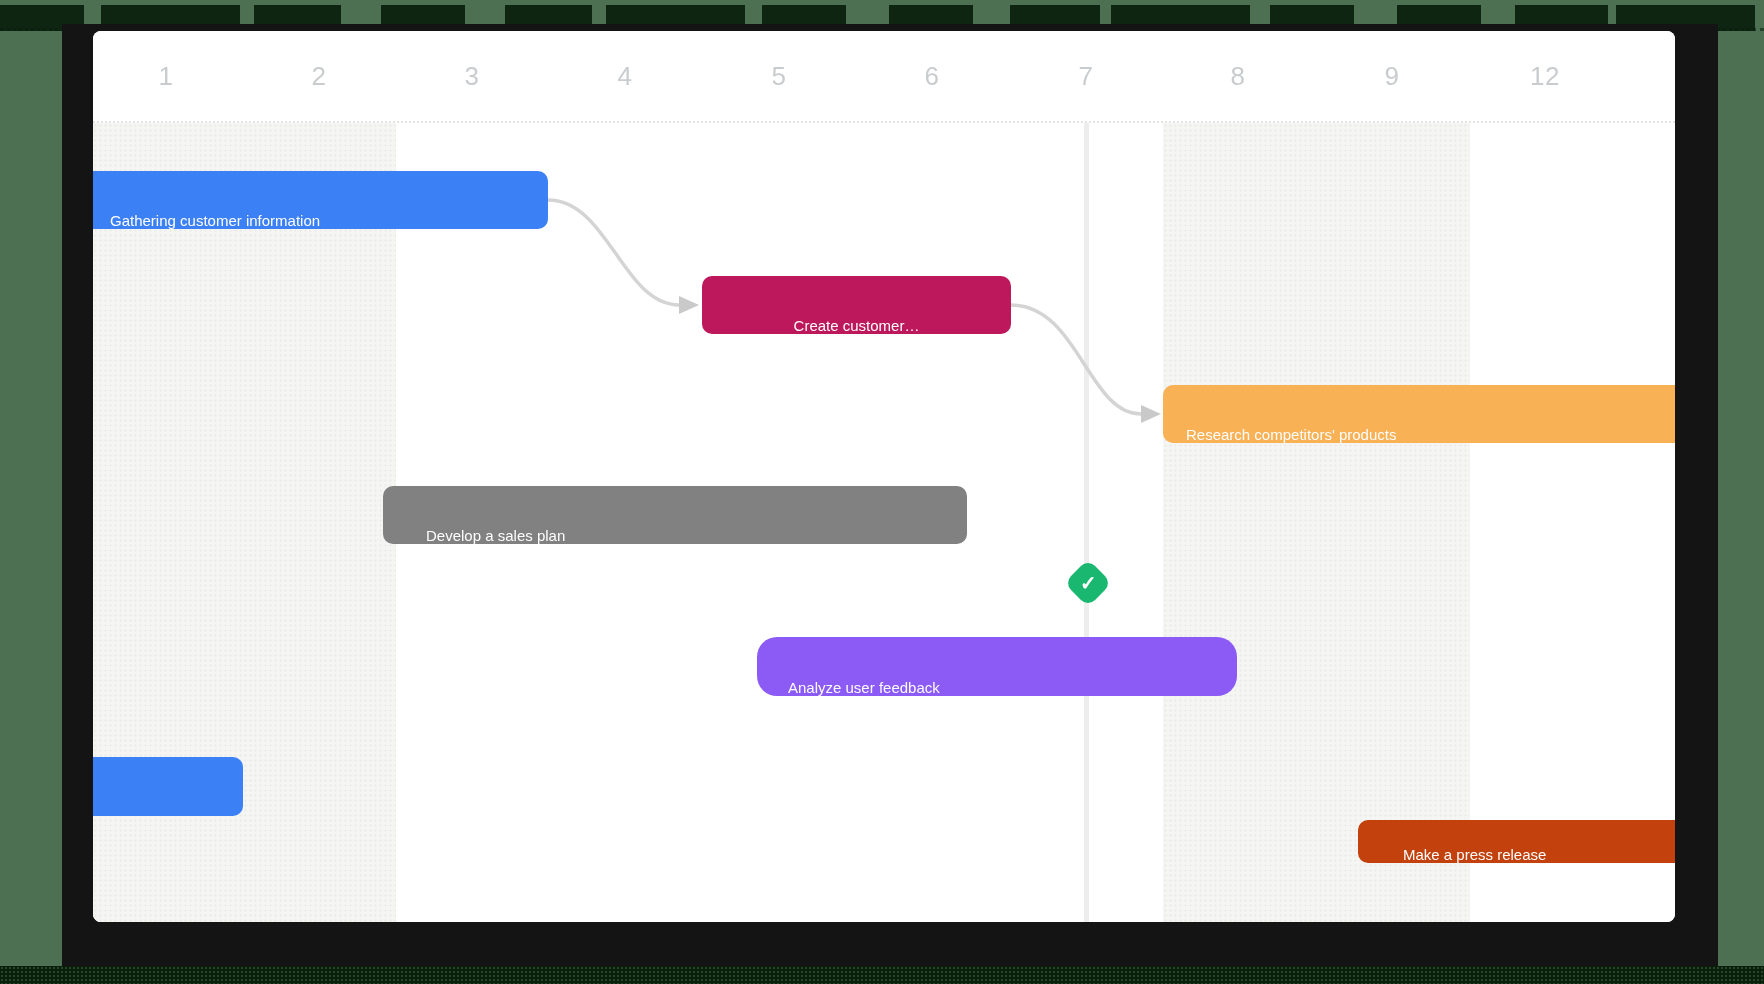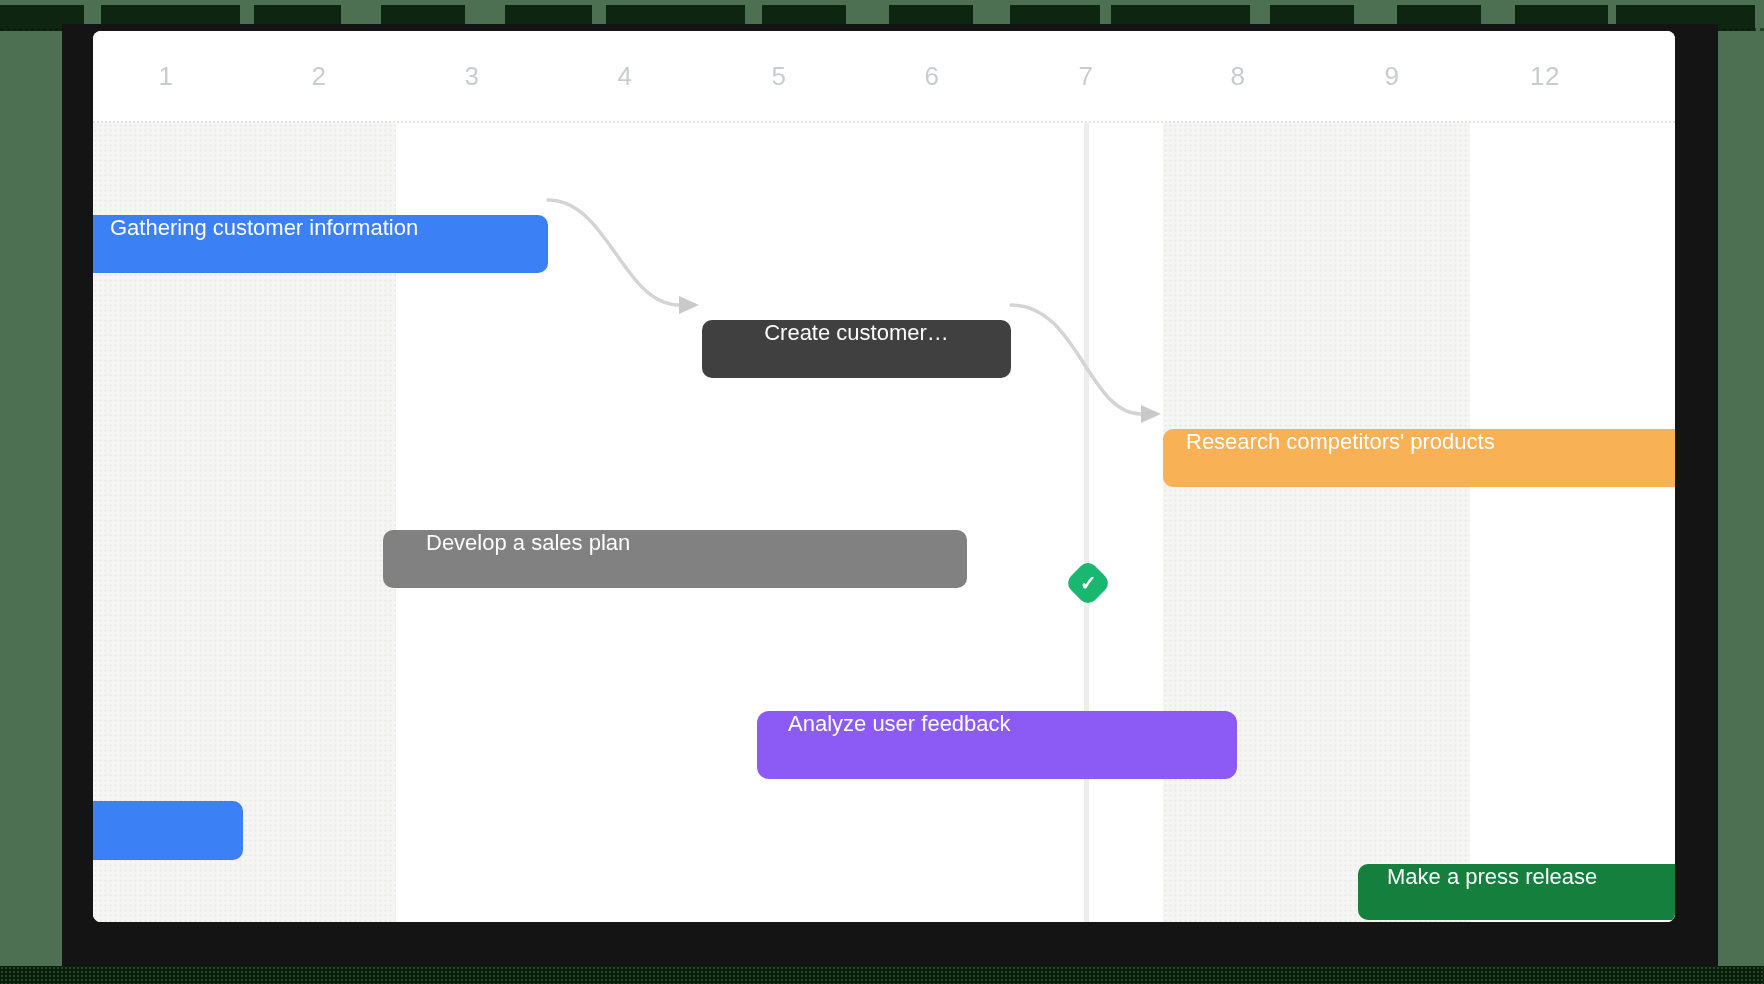--- a/index.html
+++ b/index.html
@@ -57,31 +57,31 @@
     background-size:5px 5px;
   }
   .stripe-a{left:0;width:303px}
   .stripe-b{left:1070px;width:307px}
   .vline{
     position:absolute;left:991px;top:0;width:5px;height:100%;background:#EDEDED;
   }
   .connector-layer{position:absolute;left:0;top:0;width:1582px;height:799px;}
 
   .bar{
-    position:absolute;display:flex;align-items:flex-start;
-    color:#FDFDFD;font-size:22px;white-space:nowrap;overflow:hidden;
-    box-sizing:border-box;cursor:pointer;margin-top:44px;
+    position:absolute;display:flex;align-items:flex-end;
+    color:#FDFDFD;font-size:15px;white-space:nowrap;overflow:hidden;
+    box-sizing:border-box;cursor:pointer;
   }
   .t1{left:0;   top:48px;  width:455px;height:58px;background:#3C80F6;border-radius:0 10px 10px 0;padding-left:17px}
-  .t2{left:609px;top:153px;width:309px;height:58px;background:#404040;border-radius:10px;justify-content:center}
+  .t2{left:609px;top:153px;width:309px;height:58px;background:#be185d;border-radius:10px;justify-content:center}
   .t3{left:1070px;top:262px;width:512px;height:58px;background:#F8B155;border-radius:10px 0 0 10px;padding-left:23px}
   .t4{left:290px;top:363px;width:584px;height:58px;background:#808180;border-radius:10px;padding-left:43px}
-  .t5{left:664px;top:544px;width:480px;height:68px;background:#8C5AF5;border-radius:12px;padding-left:31px}
+  .t5{left:664px;top:514px;width:480px;height:59px;background:#8C5AF5;border-radius:20px;padding-left:31px}
   .t6{left:0;   top:634px;width:150px;height:59px;background:#3C80F6;border-radius:0 10px 10px 0}
-  .t7{left:1265px;top:697px;width:317px;height:56px;background:#15803d;border-radius:10px 0 0 10px;padding-left:29px}
+  .t7{left:1265px;top:697px;width:317px;height:43px;background:#c2410c;border-radius:10px 0 0 10px;padding-left:45px}
 
   .milestone{
     position:absolute;left:978px;top:443px;width:34px;height:34px;
     background:#1AB770;border-radius:10px;transform:rotate(45deg);
     display:flex;align-items:center;justify-content:center;cursor:pointer;
   }
   .milestone span{
     transform:rotate(-45deg);color:#fff;font-size:20px;font-weight:700;line-height:1;
   }
 </style>

